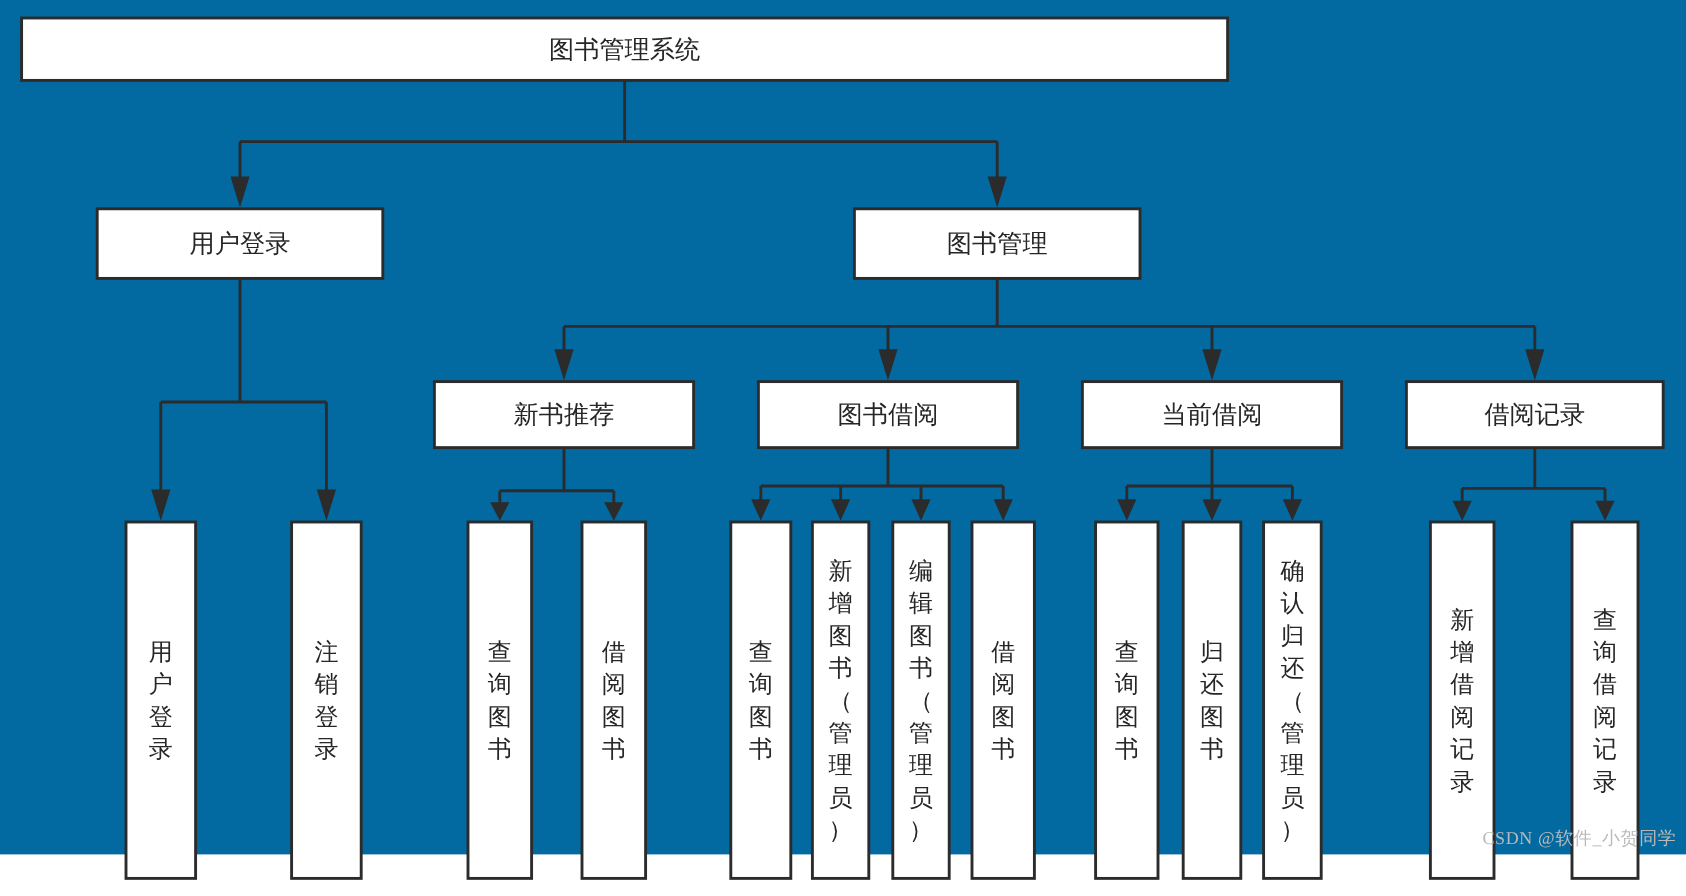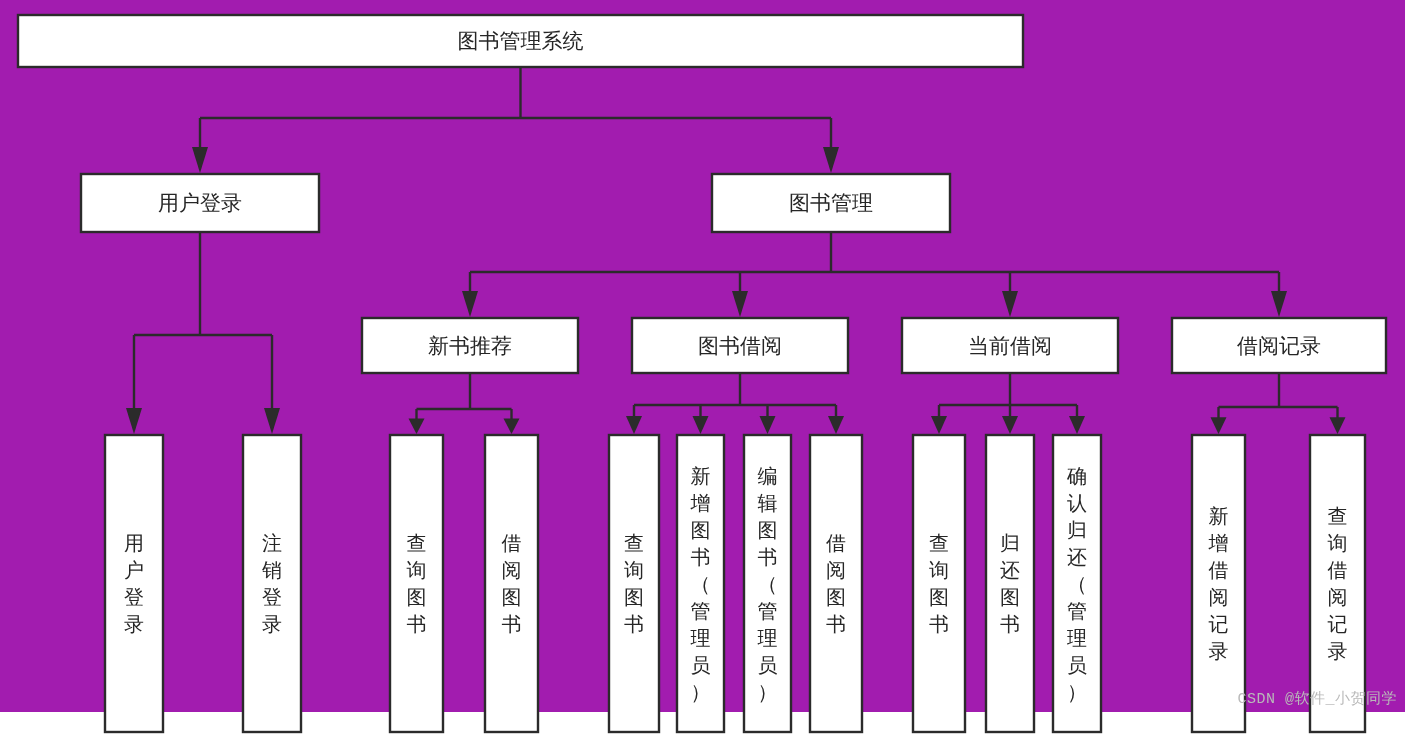--- a/index.html
+++ b/index.html
@@ -1,40 +1,40 @@
 <!DOCTYPE html>
 <html><head>
 <meta charset="utf-8">
 <style>
   html,body{margin:0;padding:0;background:#ffffff;}
   body{
     width:1405px;height:747px;
     font-family:"DejaVu Sans","Liberation Sans",sans-serif;
     overflow:hidden;position:relative;
   }
-  #diagram-root{position:relative;width:1405px;height:712px;background:#a21caf;}
+  #diagram-root{position:relative;width:1405px;height:712px;background:#0369a1;}
   svg#tree{position:absolute;left:0;top:0;width:1405px;height:747px;display:block;}
 
   .node-rect{fill:#ffffff;stroke:#2b2b2b;stroke-width:2.4;}
   .connector{stroke:#2b2b2b;stroke-width:2.4;fill:none;stroke-linecap:butt;}
   .arrow-head{fill:#2b2b2b;stroke:none;}
 
   .node-label{
     fill:#262626;
     font-family:"DejaVu Sans","Liberation Sans",sans-serif;
     text-anchor:middle;
     dominant-baseline:central;
   }
   .label-h{font-size:21px;}
   .label-v{font-size:20px;}
 
   .watermark{
     position:absolute;
     right:8px;bottom:4px;
-    font-family:Liberation Mono, monospace;
+    font-family:Liberation Serif, serif;
     font-size:15px;
     color:#b9b9b9;
     letter-spacing:.5px;
     white-space:nowrap;
     pointer-events:none;
   }
 </style>
 </head>
 <body>
 

